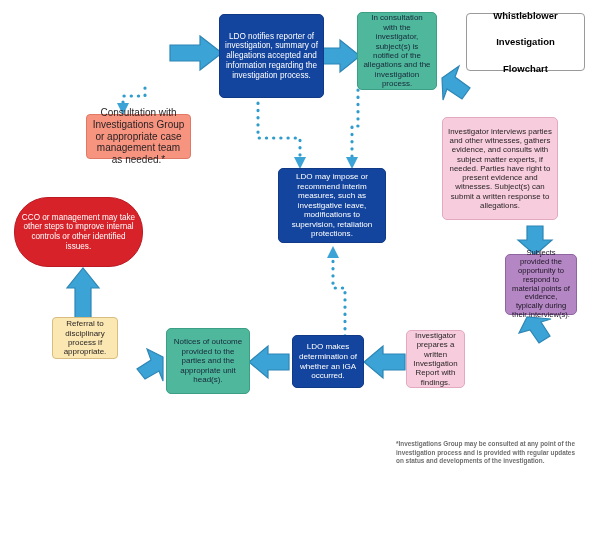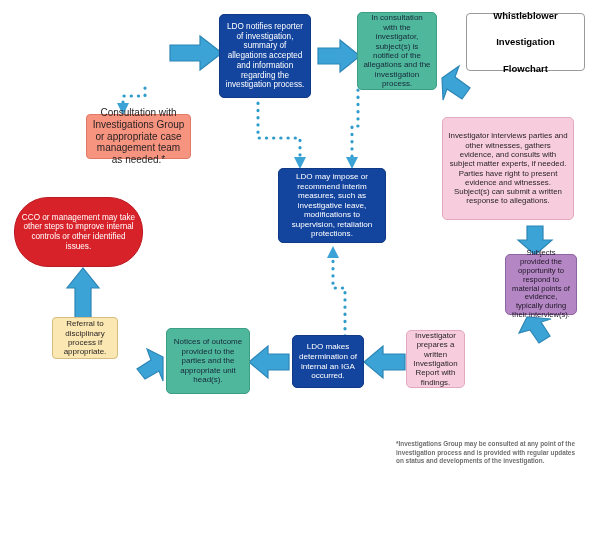--- a/index.html
+++ b/index.html
@@ -150,41 +150,41 @@
       <polygon points="346,157 358,157 352,169" fill="#3ba3d6"></polygon>
     </g>
 
     <g>
       <path d="M345,336 L345,288 L333,288 L333,258" fill="none" stroke="#2f9ccb" stroke-width="3.2" stroke-linecap="round" stroke-dasharray="0.2 7"></path>
       <polygon points="327,258 339,258 333,246" fill="#3ba3d6"></polygon>
     </g>
   </svg>
 
 
-  <div class="node navy" style="left:219px;top:14px;width:92px;height:84px;font-size:8.2px;">
+  <div class="node navy" style="left:219px;top:14px;width:105px;height:84px;font-size:8.2px;">
     <span>LDO notifies reporter of investigation, summary of allegations accepted and information regarding the investigation process.</span>
   </div>
 
   <div class="node green" style="left:357px;top:12px;width:80px;height:78px;font-size:8px;">
     <span>In consultation with the investigator, subject(s) is notified of the allegations and the investigation process.</span>
   </div>
 
   <div class="node titlebox" style="left:466px;top:13px;width:119px;height:58px;font-size:9.5px;line-height:1.4;">
     <span>
       <span>Whistleblower</span><br>
       <span>Investigation</span><br>
       <span>Flowchart</span>
     </span>
   </div>
 
   <div class="node salmon" style="left:86px;top:114px;width:105px;height:45px;font-size:10px;">
     <span>Consultation with Investigations Group or appropriate case management team as needed.*</span>
   </div>
 
-  <div class="node pink" style="left:442px;top:117px;width:132px;height:103px;font-size:7.9px;">
+  <div class="node pink" style="left:442px;top:117px;width:116px;height:103px;font-size:7.9px;">
     <span>Investigator interviews parties and other witnesses, gathers evidence, and consults with subject matter experts, if needed. Parties have right to present evidence and witnesses. Subject(s) can submit a written response to allegations.</span>
   </div>
 
   <div class="node navy" style="left:278px;top:168px;width:108px;height:75px;font-size:8.1px;">
     <span>LDO may impose or recommend interim measures, such as investigative leave, modifications to supervision, retaliation protections.</span>
   </div>
 
   <div class="node red-pill" style="left:14px;top:197px;width:129px;height:70px;font-size:8.2px;">
     <span>CCO or management may take other steps to improve internal controls or other identified issues.</span>
   </div>
@@ -195,21 +195,21 @@
 
   <div class="node cream" style="left:52px;top:317px;width:66px;height:42px;font-size:8px;">
     <span>Referral to disciplinary process if appropriate.</span>
   </div>
 
   <div class="node green" style="left:166px;top:328px;width:84px;height:66px;font-size:8px;">
     <span>Notices of outcome provided to the parties and the appropriate unit head(s).</span>
   </div>
 
   <div class="node navy" style="left:292px;top:335px;width:72px;height:53px;font-size:8.1px;">
-    <span>LDO makes determination of internal an IGA occurred.</span>
+    <span>LDO makes determination of whether an IGA occurred.</span>
   </div>
 
   <div class="node pink" style="left:406px;top:330px;width:59px;height:58px;font-size:7.9px;">
     <span>Investigator prepares a written Investigation Report with findings.</span>
   </div>
 
   <div class="footnote" style="left:396px;top:440px;width:180px;font-size:6.4px;">*Investigations Group may be consulted at any point of the investigation process and is provided with regular updates on status and developments of the investigation.</div>
 
 </div>
 

